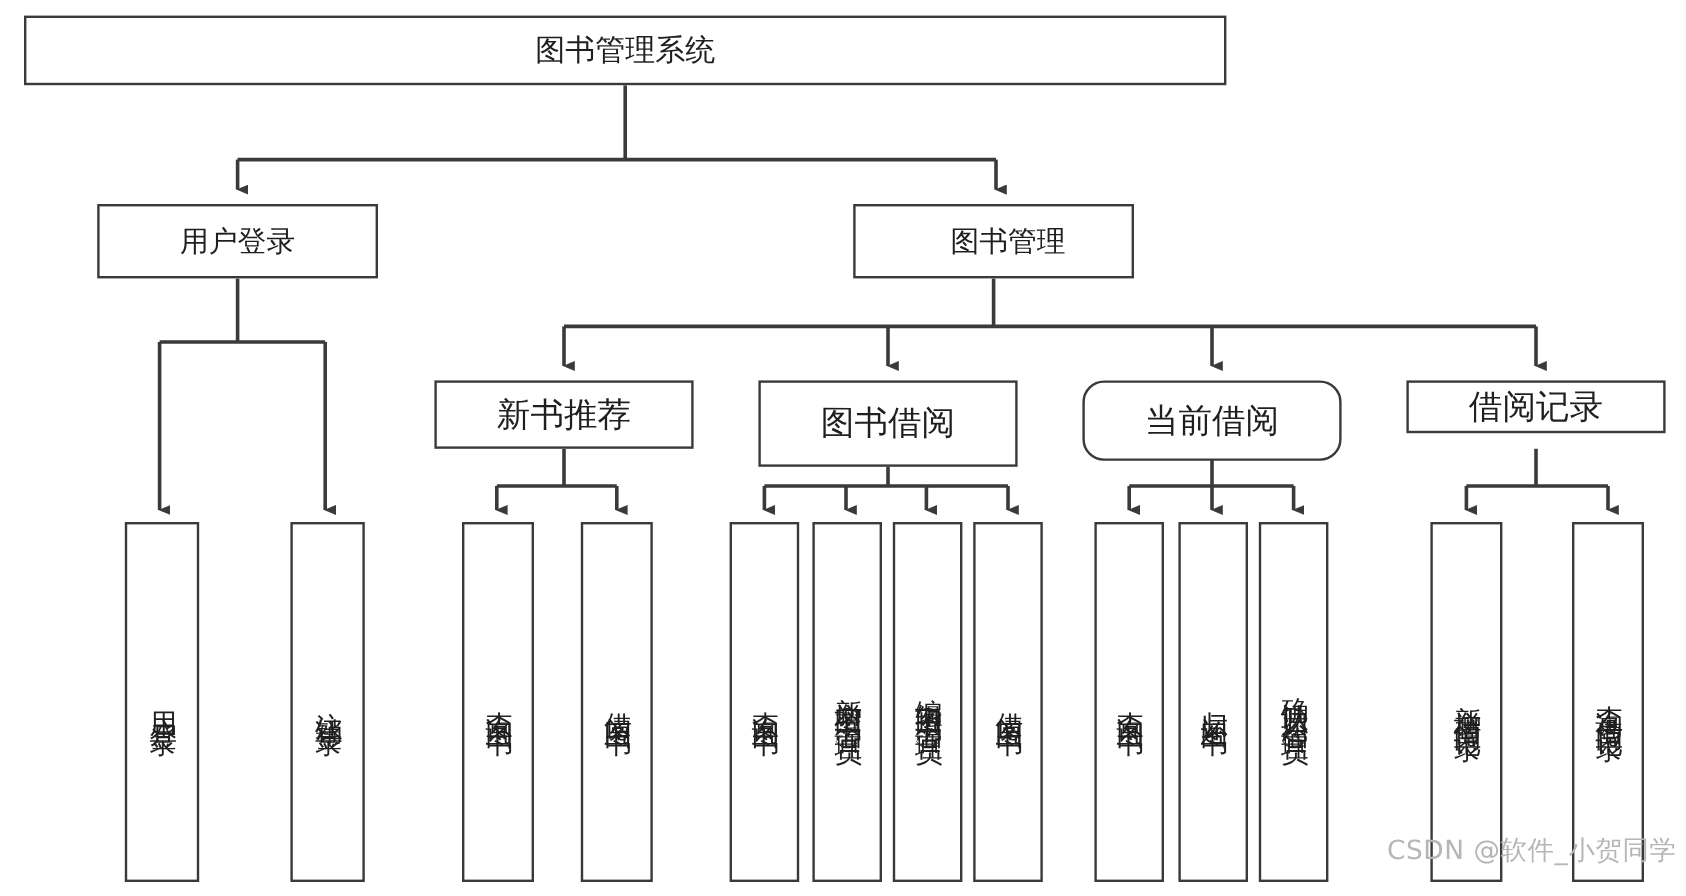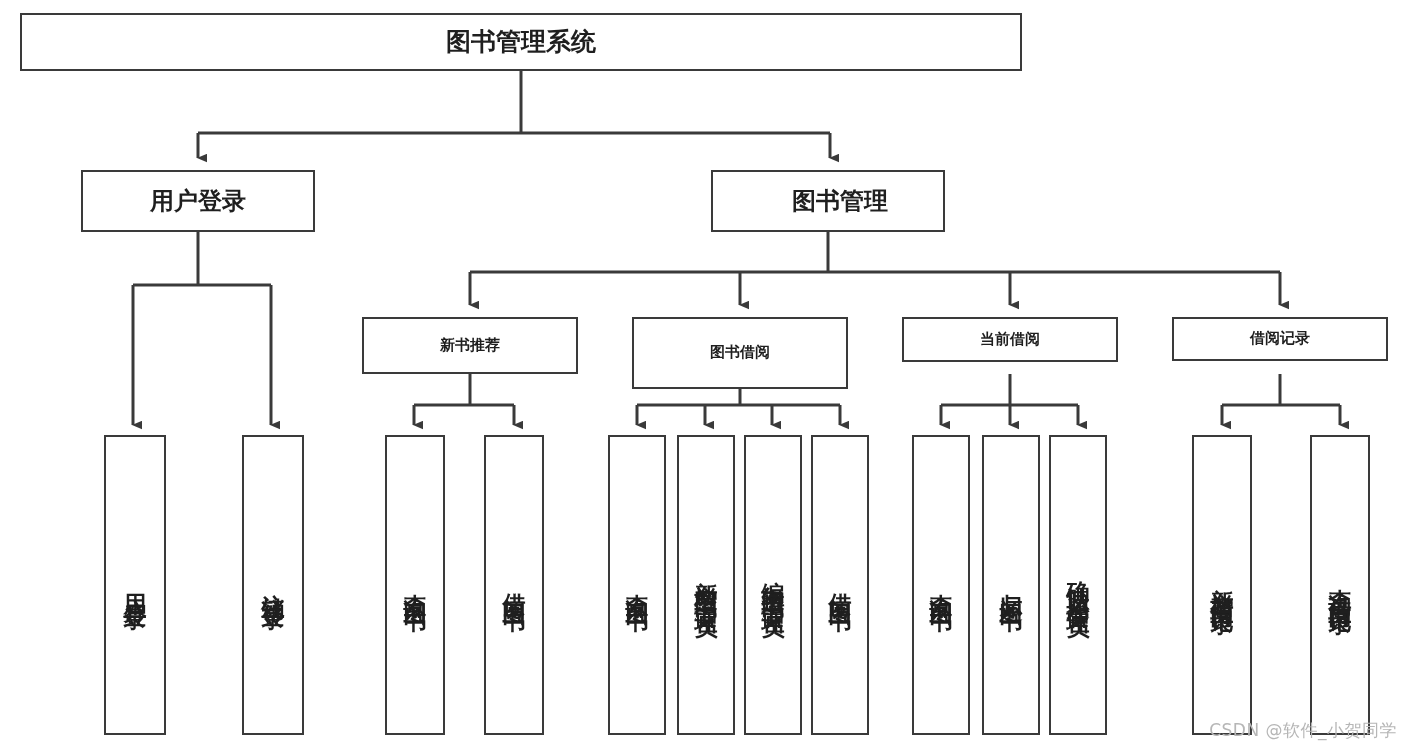--- a/index.html
+++ b/index.html
@@ -26,48 +26,47 @@
   }
   .node {
     position: absolute;
     box-sizing: border-box;
     border: 2.5px solid #3a3a3a;
     background: #ffffff;
     display: flex;
     align-items: center;
     justify-content: center;
     color: #1f1f1f;
-    font-weight: bold;
   }
   .node .lbl {
     display: block;
     text-align: center;
     line-height: 1.18;
     white-space: nowrap;
   }
   .node-root .lbl { font-size: 25px; }
   .node-l2 .lbl { font-size: 24px; }
-  .node-l3 .lbl { font-size: 15px; }
+  .node-l3 .lbl { font-size: 28px; }
   .node-leaf {
     align-items: center;
     justify-content: center;
   }
   .node-leaf .lbl {
     font-size: 23px;
     writing-mode: vertical-rl;
     text-orientation: upright;
     letter-spacing: 5px;
     line-height: 1;
     white-space: nowrap;
   }
   #watermark {
     position: absolute;
     right: 8px;
-    bottom: 5px;
-    font-size: 17px;
+    bottom: 23px;
+    font-size: 22px;
     color: #b6b6b6;
     letter-spacing: 0.5px;
     white-space: nowrap;
     pointer-events: none;
     text-align: center;
   }
 </style>
 </head>
 <body>
 
@@ -133,21 +132,21 @@
   <div class="node node-l2" style="left:711px; top:170px; width:234px; height:62px;padding-left:24px;">
     <span class="lbl">图书管理</span>
   </div>
 
   <div class="node node-l3" style="left:362px; top:317px; width:216px; height:57px;">
     <span class="lbl">新书推荐</span>
   </div>
   <div class="node node-l3" style="left:632px; top:317px; width:216px; height:72px;">
     <span class="lbl">图书借阅</span>
   </div>
-  <div class="node node-l3" style="left:902px; top:317px; width:216px; height:45px;">
+  <div class="node node-l3" style="left:902px; top:317px; width:216px; height:67px;border-radius:18px;">
     <span class="lbl">当前借阅</span>
   </div>
   <div class="node node-l3" style="left:1172px; top:317px; width:216px; height:44px;">
     <span class="lbl">借阅记录</span>
   </div>
 
   <div class="node node-leaf" style="left:104px; top:435px; width:62px; height:300px;">
     <span class="lbl">用户登录</span>
   </div>
   <div class="node node-leaf" style="left:242px; top:435px; width:62px; height:300px;">

